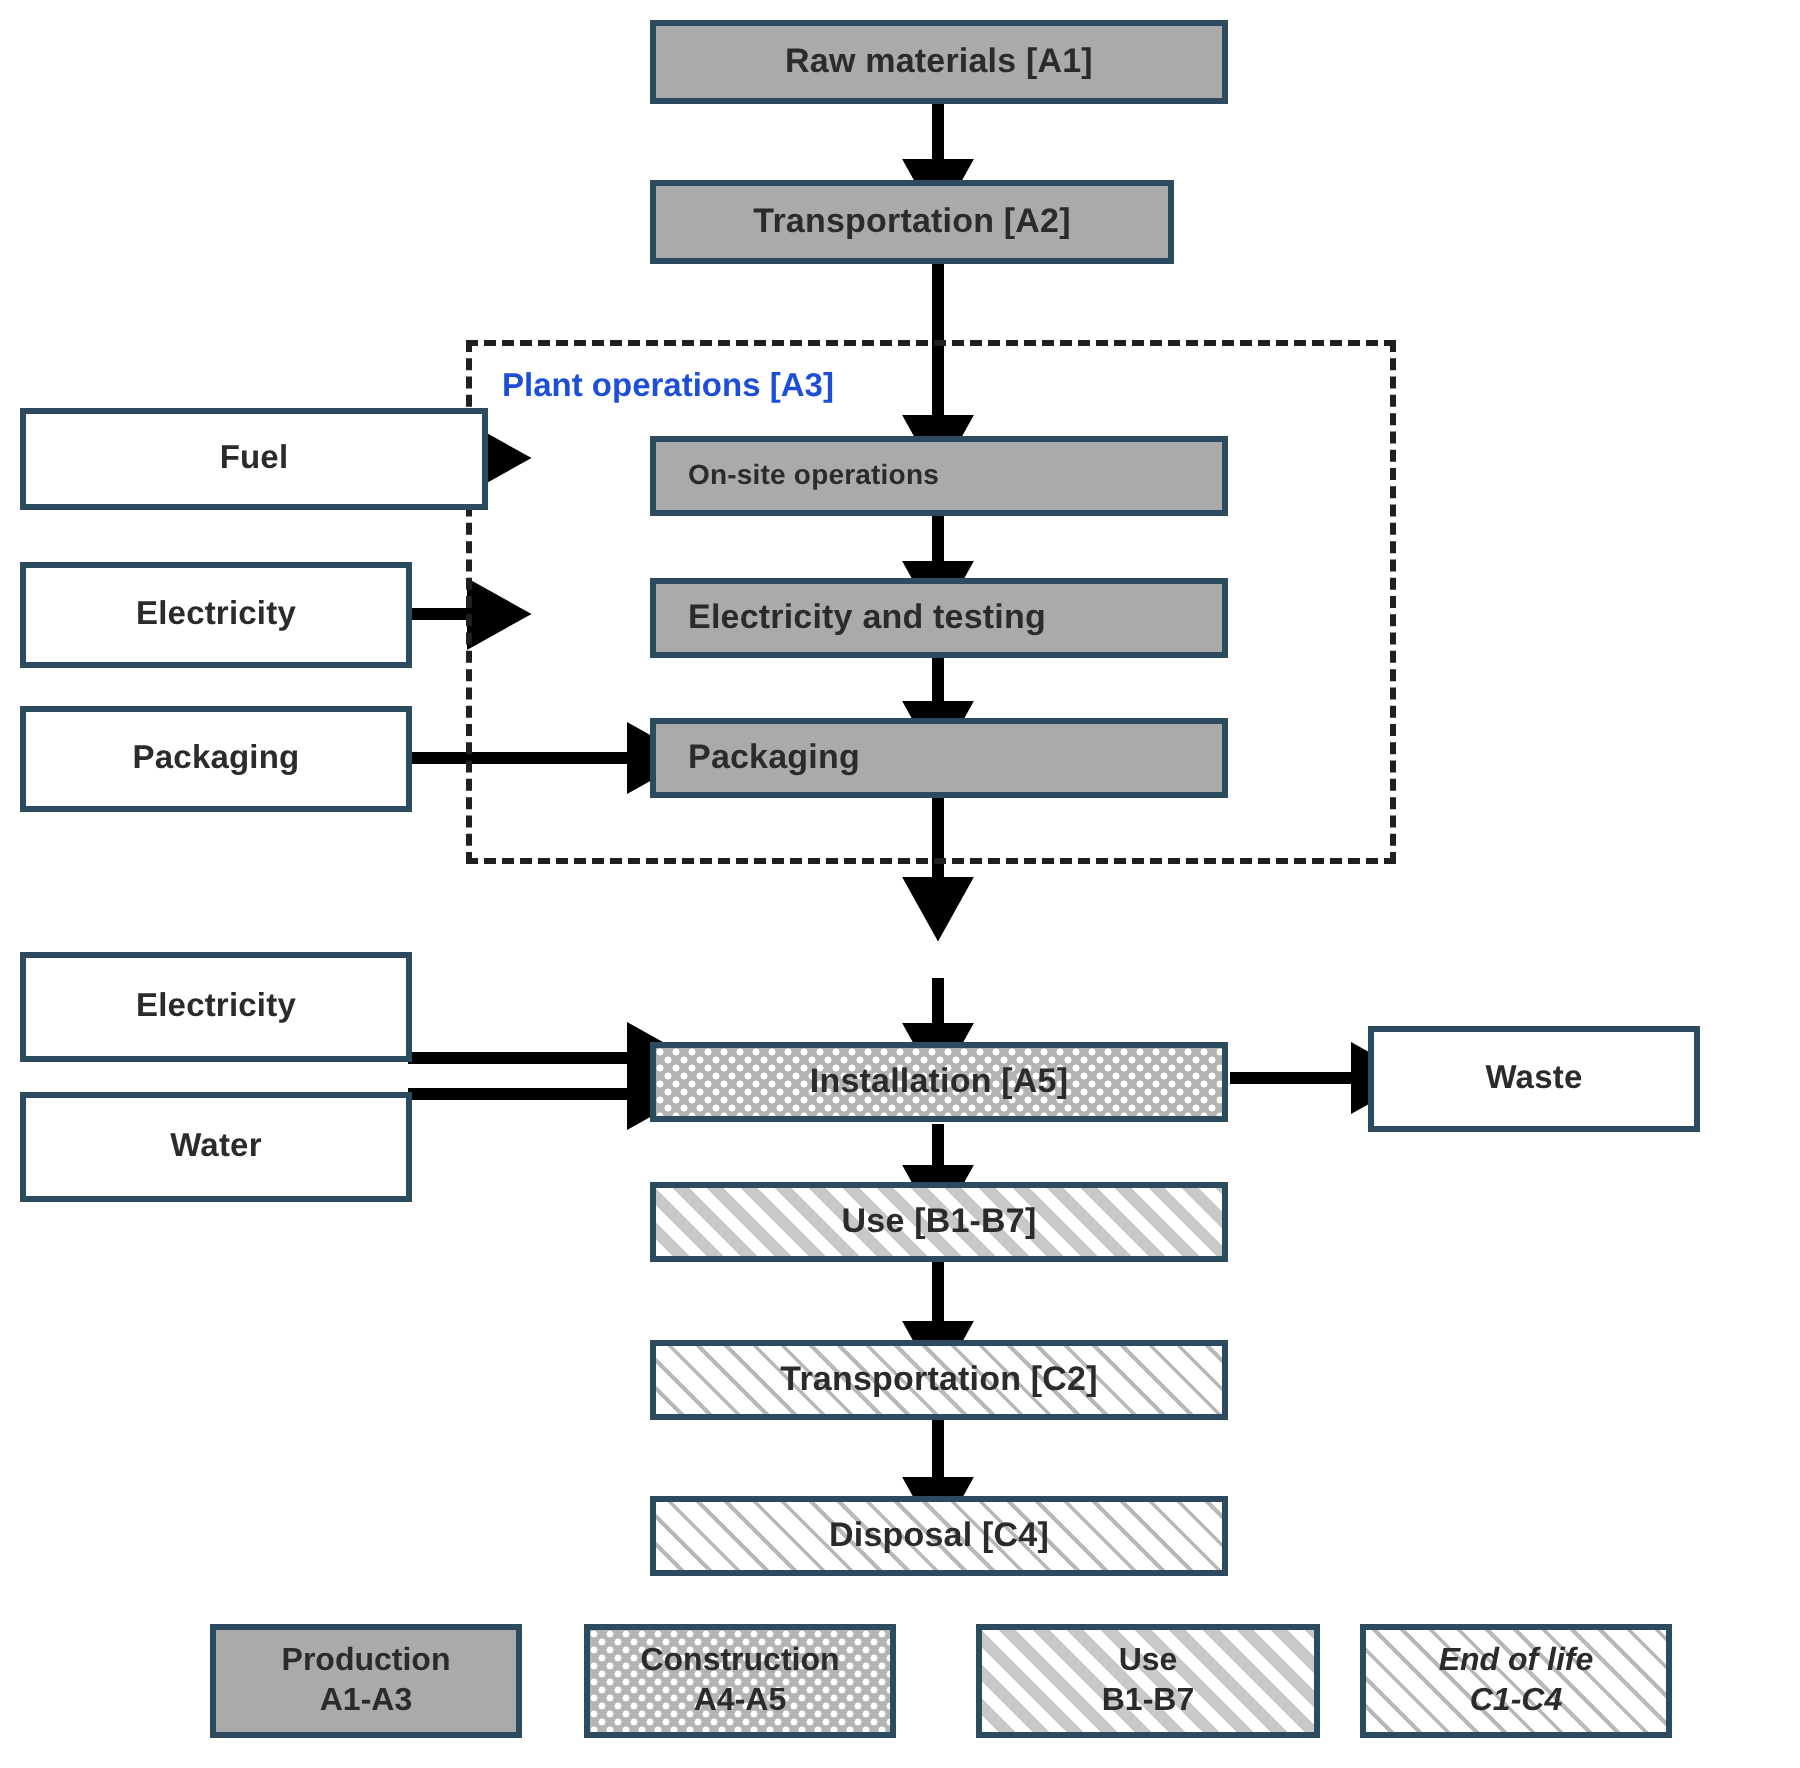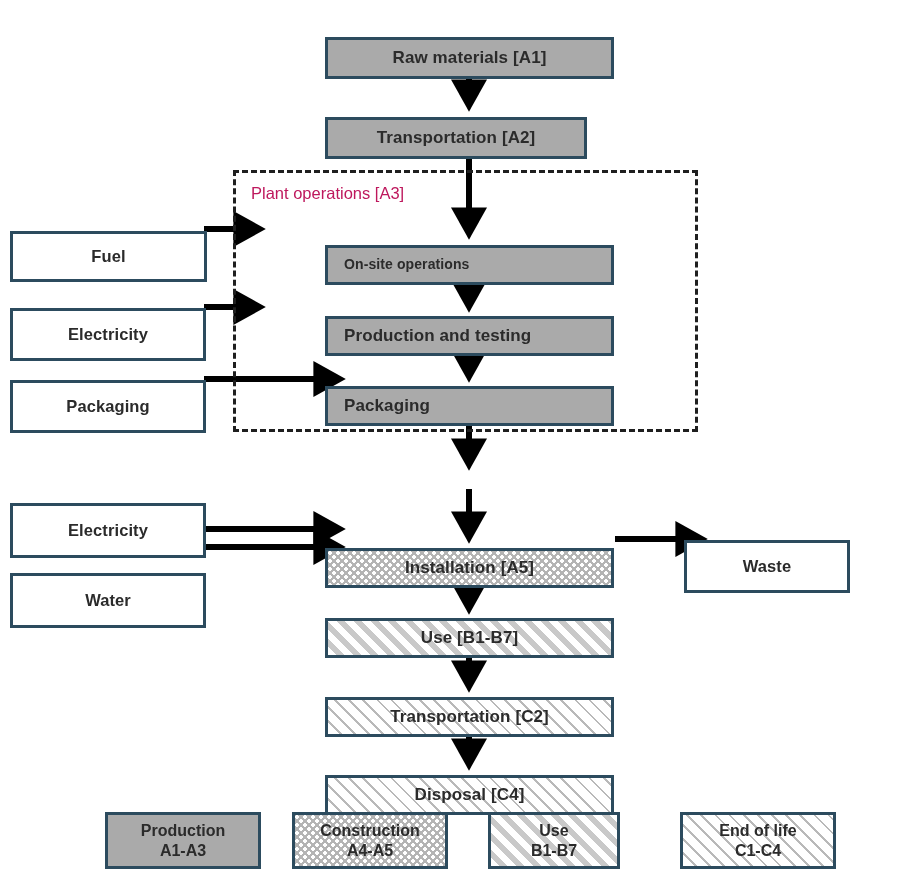--- a/index.html
+++ b/index.html
@@ -29,21 +29,20 @@
     box-sizing: border-box;
     border: 3px solid #2c4b5e;
     display: flex;
     align-items: center;
     justify-content: center;
     font-weight: bold;
     color: #2b2b2b;
     letter-spacing: 0.1px;
     text-align: center;
     line-height: 1.12;
-    margin-top: 27px;
   }
   .node .lbl { position: relative; z-index: 2; }
 
   
   .fill-solid   { background-color: #aaaaaa; }
   .fill-white   { background-color: #ffffff; }
   .fill-dots {
     background-color: #b4b4b4;
     background-image:
       radial-gradient(circle at 2px 2px, #ffffff 1.6px, rgba(255,255,255,0) 1.9px),
@@ -70,22 +69,22 @@
 
   
   .group-box {
     position: absolute;
     box-sizing: border-box;
     border: 3px dashed #1f1f1f;
     background: transparent;
   }
   .group-label {
     position: absolute;
-    font-weight: normal;
-    color: #be185d;
+    font-weight: bold;
+    color: #1d4ed8;
     white-space: nowrap;
   }
 
   
   .legend-item {
     position: absolute;
     box-sizing: border-box;
     border: 3px solid #2c4b5e;
     display: flex;
     flex-direction: column;
@@ -128,21 +127,21 @@
       <line x1="204" y1="529" x2="320" y2="529"></line>
       <line x1="204" y1="547" x2="320" y2="547"></line>
 
       <line x1="615" y1="539" x2="682" y2="539"></line>
     </g>
   </svg>
 
   <div class="group-box" style="left:233px; top:170px; width:465px; height:262px;"></div>
   <div class="group-label" style="left:251px; top:184px; font-size:16.5px;">Plant operations [A3]</div>
 
-  <div class="node fill-white" style="left:10px; top:204px; width:197px; height:51px; font-size:16.5px;">
+  <div class="node fill-white" style="left:10px; top:204px; width:234px; height:51px; font-size:16.5px;">
     <span class="lbl">Fuel</span>
   </div>
 
   <div class="node fill-white" style="left:10px; top:281px; width:196px; height:53px; font-size:16.5px;">
     <span class="lbl">Electricity</span>
   </div>
 
   <div class="node fill-white" style="left:10px; top:353px; width:196px; height:53px; font-size:16.5px;">
     <span class="lbl">Packaging</span>
   </div>
@@ -165,21 +164,21 @@
 
   <div class="node fill-solid" style="left:325px; top:90px; width:262px; height:42px; font-size:17px;">
     <span class="lbl">Transportation [A2]</span>
   </div>
 
   <div class="node fill-solid align-left" style="left:325px; top:218px; width:289px; height:40px; font-size:14px;">
     <span class="lbl">On-site operations</span>
   </div>
 
   <div class="node fill-solid align-left" style="left:325px; top:289px; width:289px; height:40px; font-size:17px;">
-    <span class="lbl">Production and testing</span>
+    <span class="lbl">Electricity and testing</span>
   </div>
 
   <div class="node fill-solid align-left" style="left:325px; top:359px; width:289px; height:40px; font-size:17px;">
     <span class="lbl">Packaging</span>
   </div>
 
 
   <div class="node fill-dots" style="left:325px; top:521px; width:289px; height:40px; font-size:17px;">
     <span class="lbl">Installation [A5]</span>
   </div>
@@ -199,23 +198,23 @@
   <div class="legend-item fill-solid" style="left:105px; top:812px; width:156px; height:57px; font-size:16px;">
     <span>Production</span>
     <span>A1-A3</span>
   </div>
 
   <div class="legend-item fill-dots" style="left:292px; top:812px; width:156px; height:57px; font-size:16px;">
     <span>Construction</span>
     <span>A4-A5</span>
   </div>
 
-  <div class="legend-item fill-hatch" style="left:488px; top:812px; width:132px; height:57px; font-size:16px;">
+  <div class="legend-item fill-hatch" style="left:488px; top:812px; width:172px; height:57px; font-size:16px;">
     <span>Use</span>
     <span>B1-B7</span>
   </div>
 
-  <div class="legend-item fill-cross" style="left:680px; top:812px; width:156px; height:57px; font-size:16px;">
+  <div class="legend-item fill-cross" style="left:680px; top:812px; width:156px; height:57px; font-size:16px;font-style:italic;">
     <span>End of life</span>
     <span>C1-C4</span>
   </div>
 
 </div>
 
 </body></html>

